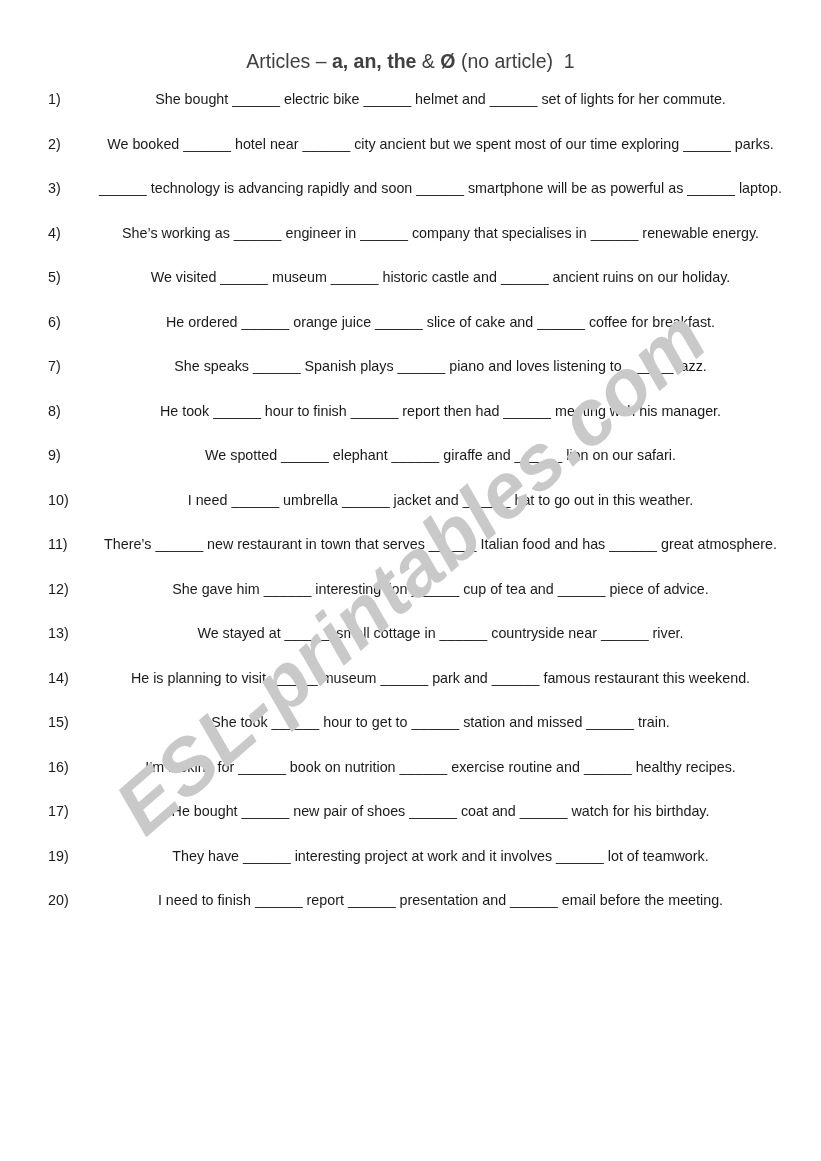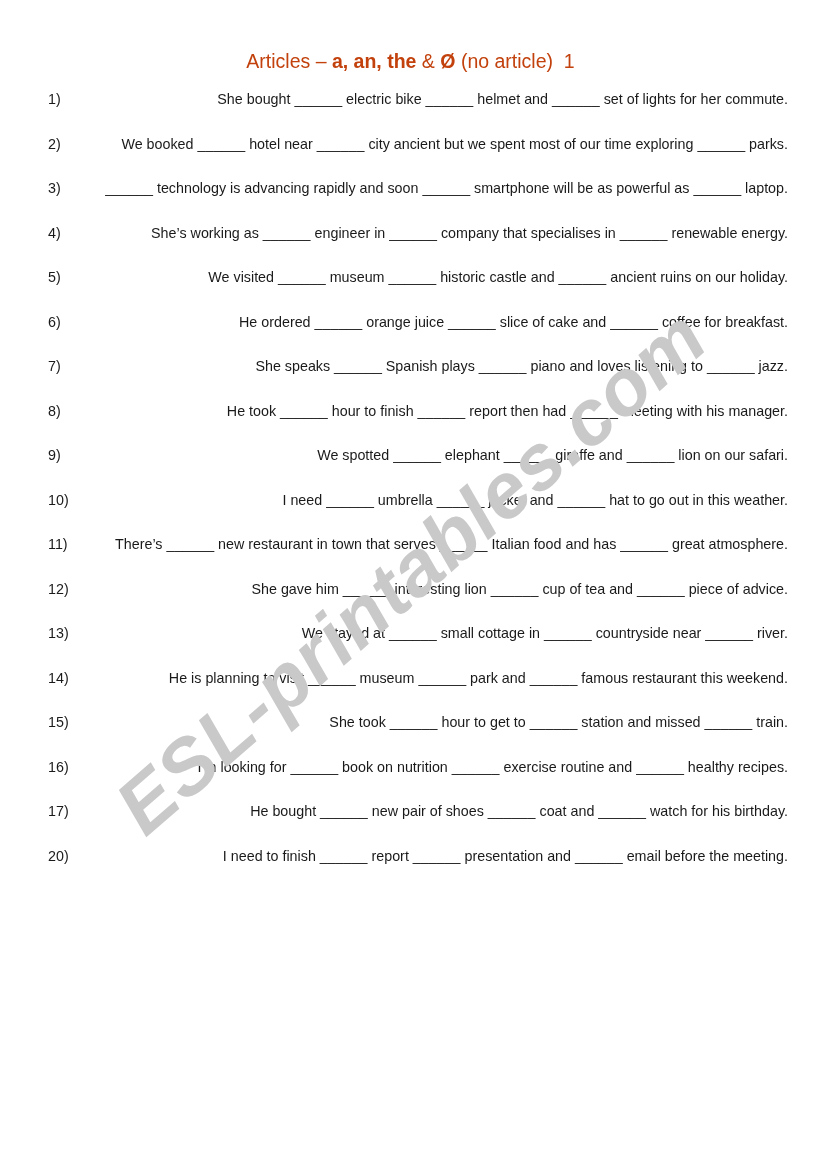--- a/index.html
+++ b/index.html
@@ -38,21 +38,21 @@
 
   
   .title {
     position: absolute;
     top: 48px;
     left: 0;
     width: 821px;
     text-align: center;
     font-size: 19.5px;
     line-height: 26px;
-    color: #c2410c;
+    color: #404040;
     white-space: pre;
     z-index: 2;
   }
   .title .b { font-weight: bold; }
 
   
   .questions {
     position: absolute;
     top: 88px;
     left: 48px;
@@ -67,21 +67,21 @@
     line-height: 22px;
   }
   .q-num {
     flex: 0 0 45px;
     width: 45px;
     text-align: left;
     white-space: nowrap;
   }
   .q-text {
     flex: 1 1 auto;
-    text-align: right;
+    text-align: center;
     white-space: pre-wrap;
     word-break: normal;
   }
 </style>
 </head>
 <body>
 
 <div class="page">
 
   <div class="watermark">ESL-printables.com</div>
@@ -151,18 +151,22 @@
       </div>
       <div class="q-row">
         <span class="q-num">16)</span>
         <span class="q-text">I’m looking for ______ book on nutrition ______ exercise routine and ______ healthy recipes.</span>
       </div>
       <div class="q-row">
         <span class="q-num">17)</span>
         <span class="q-text">He bought ______ new pair of shoes ______ coat and ______ watch for his birthday.</span>
       </div>
       <div class="q-row">
+        <span class="q-num">19)</span>
+        <span class="q-text">They have ______ interesting project at work and it involves ______ lot of teamwork.</span>
+      </div>
+      <div class="q-row">
         <span class="q-num">20)</span>
         <span class="q-text">I need to finish ______ report ______ presentation and ______ email before the meeting.</span>
       </div>
     </div>
 
 </div>
 
 </body></html>

